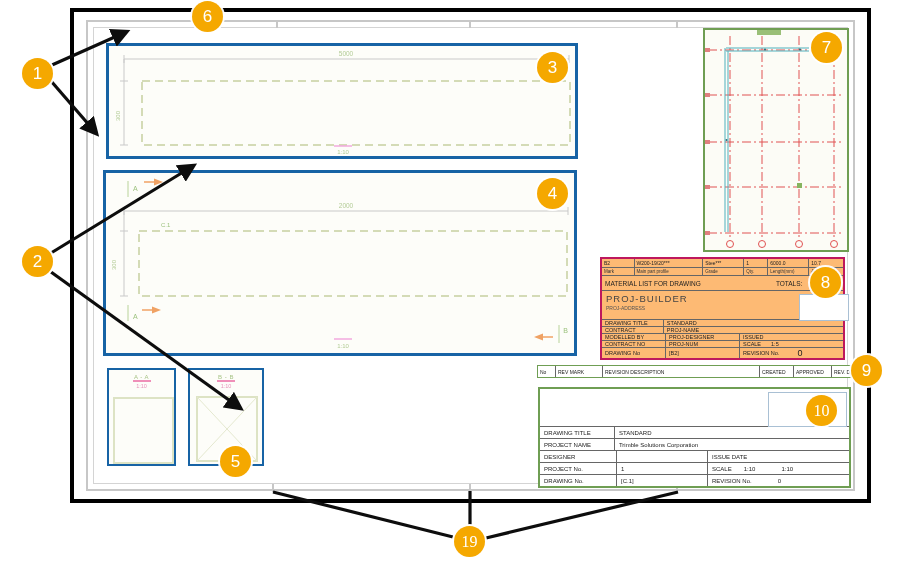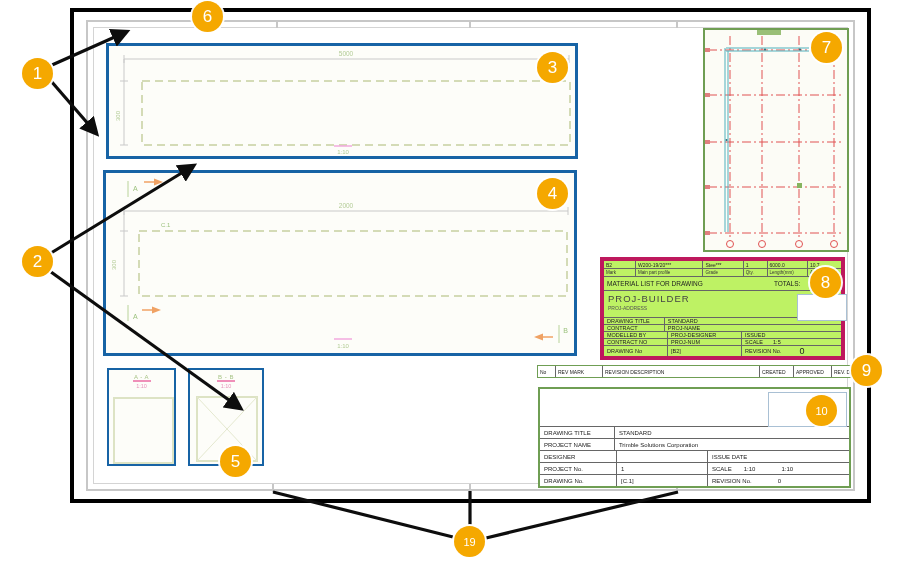--- a/index.html
+++ b/index.html
@@ -34,21 +34,21 @@
   .markline{stroke:#b9d39a;stroke-width:1;}
   .arrowline{stroke:#f0a264;stroke-width:1.5;}
   .beam{fill:none;stroke:#d4dbb6;stroke-width:2;stroke-dasharray:8 5;}
   .scalemark{stroke:#f2a9de;stroke-width:1.5;}
   .gridline{stroke:#e05252;stroke-width:1;stroke-dasharray:9 3 2 3;fill:none;}
   .gridtick{fill:#e08080;}
   .gridbubble{stroke:#e05252;stroke-width:1;fill:none;}
   .beamline{stroke:#4fb0bd;stroke-width:1;}
 
   
-  .mat{left:600px;top:257px;width:245px;height:103px;border:4px solid #be185d;background:#bef264;
+  .mat{left:600px;top:257px;width:245px;height:103px;border:2px solid #be185d;background:#fdba74;
        display:flex;flex-direction:column;color:#222;}
   .mat-row{display:flex;border-bottom:1px solid #666;}
   .mat-vals{height:8px;font-size:5px;}
   .mat-heads{height:8px;font-size:4.5px;color:#333;}
   .mc{border-right:1px solid #666;padding:0 2px;overflow:hidden;white-space:nowrap;display:flex;align-items:center;}
   .mc.c0{width:13%;}.mc.c1{width:30%;}.mc.c2{width:17%;}.mc.c3{width:9%;}.mc.c4{width:17%;}.mc.c5{width:14%;border-right:none;}
   .mat-title-row{height:14px;display:flex;align-items:center;font-size:6.5px;padding:0 3px;border-bottom:1px solid #666;}
   .totals-label{margin-left:auto;margin-right:10px;}
   .totals-value{font-size:7px;margin-right:14px;}
   .mat-builder{height:27px;position:relative;border-bottom:1px solid #666;padding:2px 0 0 4px;}
@@ -84,21 +84,21 @@
   .tb-val{width:86px;border-left:1px solid #666;padding-left:4px;display:flex;align-items:center;}
   .tb-val.span2{width:237px;}
   .tb-right{flex:1;border-left:1px solid #666;padding-left:4px;display:flex;align-items:center;}
   .tb-gap{margin-left:12px;}
   .tb-gap2{margin-left:26px;}
 
   
   .badge{position:absolute;width:31px;height:31px;border-radius:50%;background:#F5A800;color:#fff;
          display:flex;align-items:center;justify-content:center;font-size:17px;
          box-shadow:0 0 0 2px rgba(255,255,255,.95);z-index:20;}
-  .badge.two{font-size:11px;}
+  .badge.two{font-size:16px;font-family:Liberation Serif, serif;}
   #callout-lines{position:absolute;left:0;top:0;z-index:15;pointer-events:none;}
 </style>
 </head>
 <body>
 
 <div class="canvas">
 
   <div class="abs outer-border"></div>
   <div class="abs frame-a"></div>
   <div class="abs frame-b"></div>

